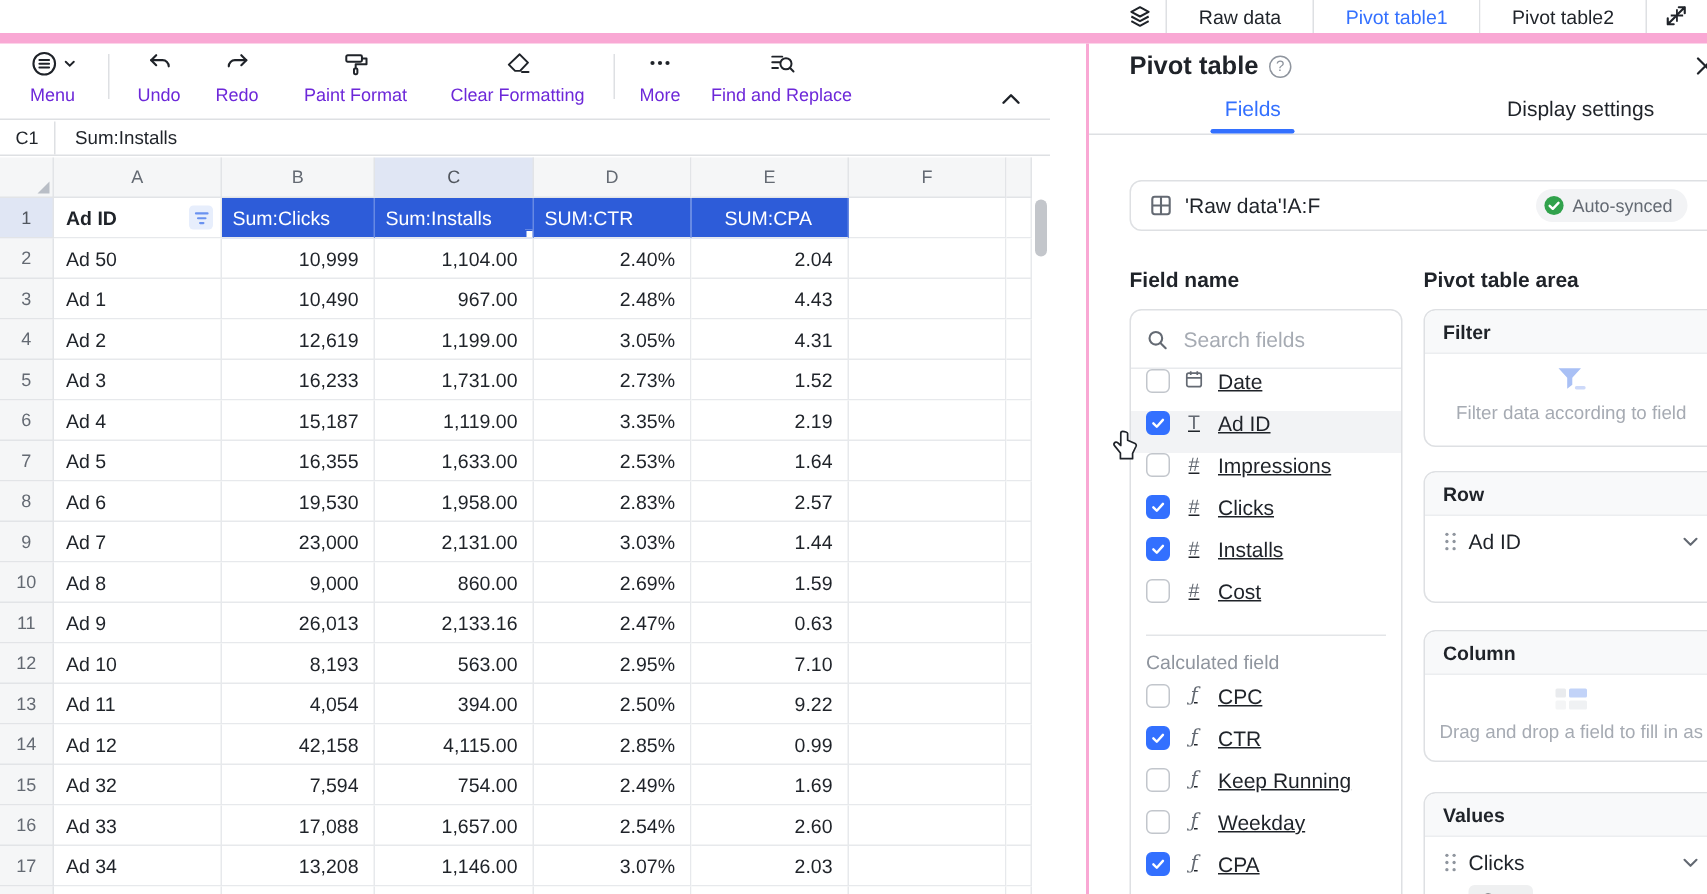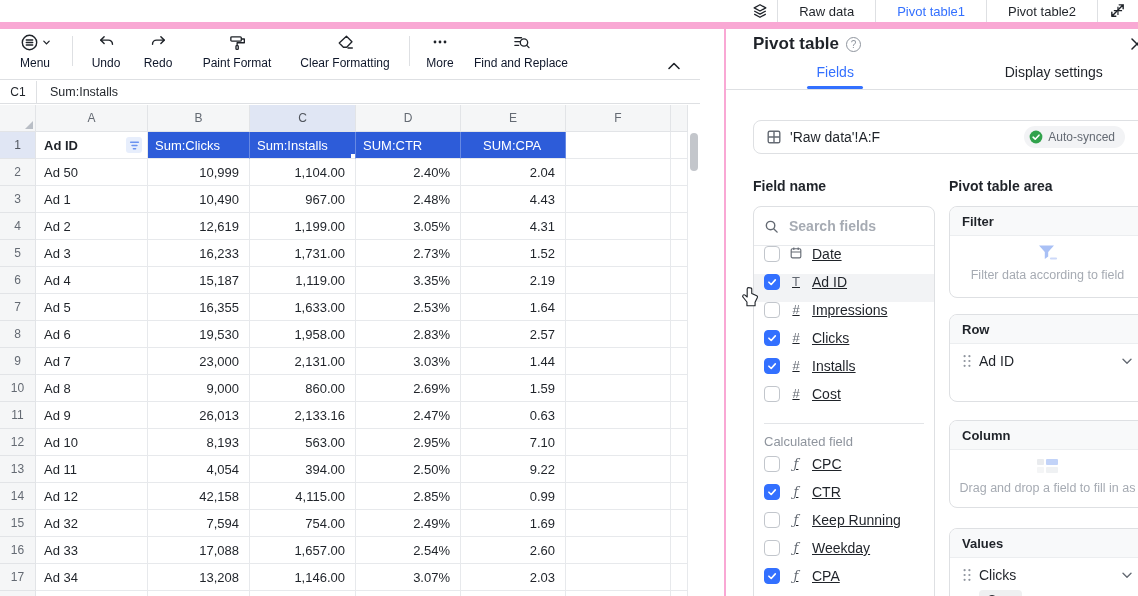--- a/index.html
+++ b/index.html
@@ -12,21 +12,21 @@
           display:flex;align-items:stretch;background:#fff;z-index:5;justify-content:flex-end;}
   .tb-sheets{width:34px;border-right:1px solid #dee0e3;display:flex;align-items:center;justify-content:center;}
   .tab{padding:0 21px;display:flex;align-items:center;font-size:13px;color:#1f2329;border-right:1px solid #dee0e3;background:#fff;}
   .tab.active{color:#3370ff;}
   .tab-add{width:40px;display:flex;align-items:center;justify-content:center;font-size:17px;color:#1f2329;}
   .expand-btn{position:absolute;right:12px;top:2px;}
 
   
   .toolbar{position:absolute;left:0;top:23px;width:700px;height:57px;border-bottom:1px solid #dee0e3;
            display:flex;align-items:center;background:#fff;padding-left:8px;box-sizing:border-box;}
-  .t-item{display:flex;flex-direction:column;align-items:center;gap:4px;font-size:12px;color:#0f172a;flex:none;}
+  .t-item{display:flex;flex-direction:column;align-items:center;gap:4px;font-size:12px;color:#6d28d9;flex:none;}
   .t-ic{height:20px;display:flex;align-items:center;justify-content:center;color:#1f2329;}
   .t-sep{width:1px;height:30px;background:#dee0e3;margin:0 10px;flex:none;}
   .menu-ic{display:flex;align-items:center;gap:3px;}
   .collapse-btn{position:absolute;left:666px;top:36px;}
 
   
   .fbar{position:absolute;left:0;top:81px;width:700px;height:23px;border-bottom:1px solid #dee0e3;
         display:flex;align-items:center;font-size:12px;background:#fff;box-sizing:border-box;}
   .fb-name{width:36px;text-align:center;color:#1f2329;}
   .fb-sep{width:1px;align-self:stretch;background:#dee0e3;}
@@ -74,21 +74,21 @@
   .badge{margin-left:auto;height:22px;background:#f2f3f5;border-radius:11px;display:flex;align-items:center;
          gap:5px;padding:0 10px 0 5px;font-size:12px;color:#646a73;}
   .p-cols{display:flex;gap:14px;margin-top:24px;}
   .f-col{width:182px;flex:none;}
   .a-col{flex:1;min-width:0;}
   .col-head{font-size:14px;font-weight:700;height:20px;}
 
   .f-list{margin-top:8px;border:1px solid #dee0e3;border-radius:8px;height:420px;overflow:hidden;}
   .f-search{height:38px;display:flex;align-items:center;gap:8px;padding:0 10px;border-bottom:1px solid #e8eaed;}
   .f-input{border:none;outline:none;font-size:14px;width:115px;background:transparent;color:#1f2329;
-           font-family:"Liberation Sans",sans-serif;font-weight:bold;}
+           font-family:"Liberation Sans",sans-serif;}
   .f-input::placeholder{color:#a6abb3;}
   .f-item{height:28px;display:flex;align-items:flex-start;gap:8px;padding:0 10px;font-size:14px;text-decoration:underline;}
   .f-item.hl{background:#f2f3f5;}
   .f-ic{width:16px;color:#646a73;font-size:13px;display:flex;justify-content:center;flex:none;}
   .fnic{font-style:italic;font-family:"DejaVu Serif",serif;}
   .cb{width:16px;height:16px;border:1.5px solid #c2c6cc;border-radius:4px;box-sizing:border-box;flex:none;background:#fff;}
   .cb.on{background:#3370ff;border-color:#3370ff;display:flex;align-items:center;justify-content:center;}
   .f-divider{height:1px;background:#e3e5e8;margin:9px 10px 0 10px;}
   .f-sub{font-size:13px;color:#8f959e;padding:10px 10px 7px 10px;}
 

